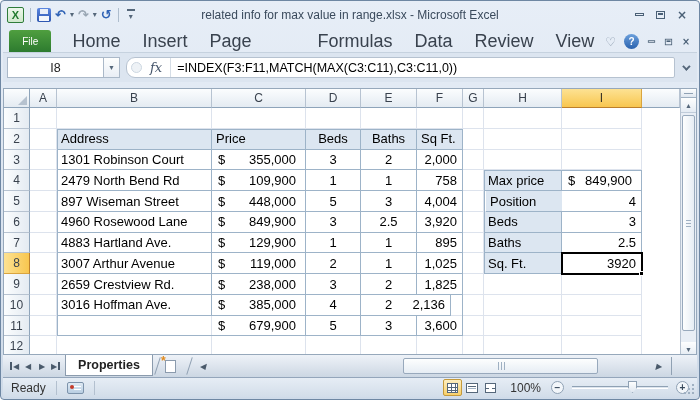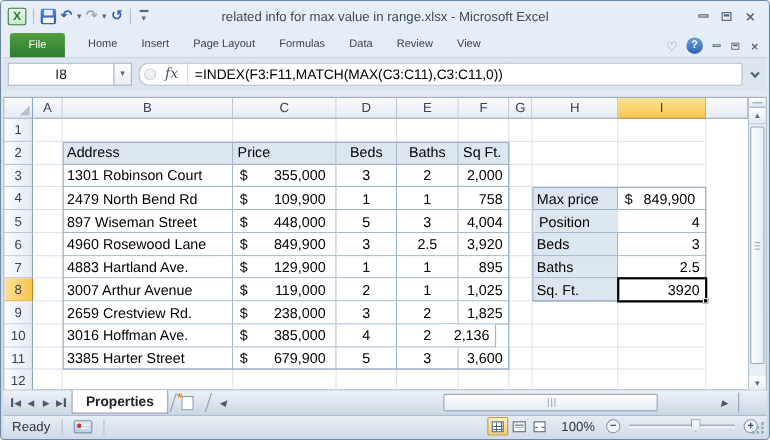--- a/index.html
+++ b/index.html
@@ -29,21 +29,21 @@
   .glyph-min{width:9px;height:3px;border:1px solid #4a6076}
   .glyph-restore{width:9px;height:8px;border:1px solid #4a6076;position:relative;background:transparent}
   .glyph-restore:before{content:"";position:absolute;top:1px;left:1px;right:1px;height:2px;background:#4a6076}
   .glyph-close{font:bold 12px "DejaVu Sans",sans-serif;color:#4a6076;line-height:10px}
 
   
   .ribbonrow{height:27px;display:flex;align-items:flex-end;position:relative;padding:0 6px;
     border-bottom:1px solid #c6d2df}
   .filetab{width:50px;height:22px;border-radius:3px 3px 0 0;background:linear-gradient(#4f9f3f,#2d7b2f);
     color:#fff;font-size:10px;display:flex;align-items:center;justify-content:center;margin-right:10px}
-  .rtab{height:22px;line-height:22px;padding:0 11px;font-size:10px;color:#39424e}
+  .rtab{height:22px;line-height:22px;padding:0 11px;font-size:18px;color:#39424e}
   .ribbon-right{margin-left:auto;display:flex;align-items:center;gap:8px;padding-bottom:3px}
   .heart{color:#8a9aac;font:12px "DejaVu Sans",sans-serif}
   .help{width:15px;height:15px;border-radius:50%;background:linear-gradient(#6ca0dc,#2a62ae);
     color:#fff;font:bold 10px "Liberation Sans",sans-serif;display:flex;align-items:center;justify-content:center}
   .sm{transform:scale(.8)}
 
   
   .fbar{height:29px;margin-bottom:6px;background:#dce5f0;display:flex;align-items:center;padding:0 4px;position:relative}
   .namebox{width:96px;height:21px;background:#fff;border:1px solid #aab8c8;border-right:none;
     font-size:12.5px;color:#222;display:flex;align-items:center;justify-content:center}
@@ -400,21 +400,20 @@
       <div class="abs tcell ac" style="left: 357px; top: 185px; width: 56px; height: 20.75px;">2</div>
       <div class="abs tcell ar" style="left: 413px; top: 185px; width: 46px; height: 20.75px;">1,825</div>
       <div class="abs tcell al" style="left: 53px; top: 205.75px; width: 155px; height: 20.75px;">3016 Hoffman Ave.</div>
       <div class="abs tcell pr" style="left: 208px; top: 205.75px; width: 94px; height: 20.75px;">
         <span>$</span>
         <span>385,000</span>
       </div>
       <div class="abs tcell ac" style="left: 302px; top: 205.75px; width: 55px; height: 20.75px;">4</div>
       <div class="abs tcell ac" style="left: 357px; top: 205.75px; width: 56px; height: 20.75px;">2</div>
       <div class="abs tcell ar" style="left: 401px; top: 205.75px; width: 46px; height: 20.75px;">2,136</div>
-      <div class="abs tcell al" style="left: 53px; top: 226.5px; width: 155px; height: 20.75px;">3385 Harter Street</div>
       <div class="abs tcell pr" style="left: 208px; top: 226.5px; width: 94px; height: 20.75px;">
         <span>$</span>
         <span>679,900</span>
       </div>
       <div class="abs tcell ac" style="left: 302px; top: 226.5px; width: 55px; height: 20.75px;">5</div>
       <div class="abs tcell ac" style="left: 357px; top: 226.5px; width: 56px; height: 20.75px;">3</div>
       <div class="abs tcell ar" style="left: 413px; top: 226.5px; width: 46px; height: 20.75px;">3,600</div>
       <div class="abs outline" style="left: 53px; top: 39.75px; width: 406px; height: 207.5px;"></div>
       <div class="abs tcell th al" style="left: 480px; top: 81.25px; width: 78px; height: 20.75px;">Max price</div>
       <div class="abs tcell pr" style="left: 558px; top: 81.25px; width: 80px; height: 20.75px;">

